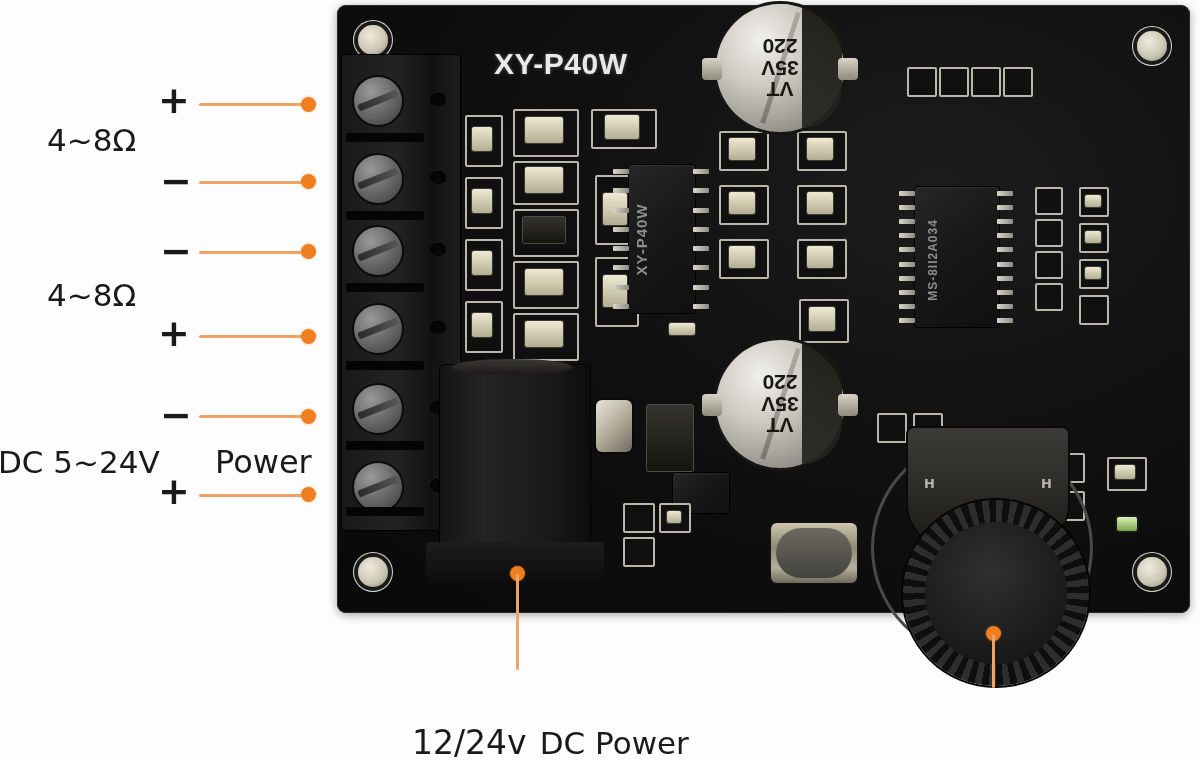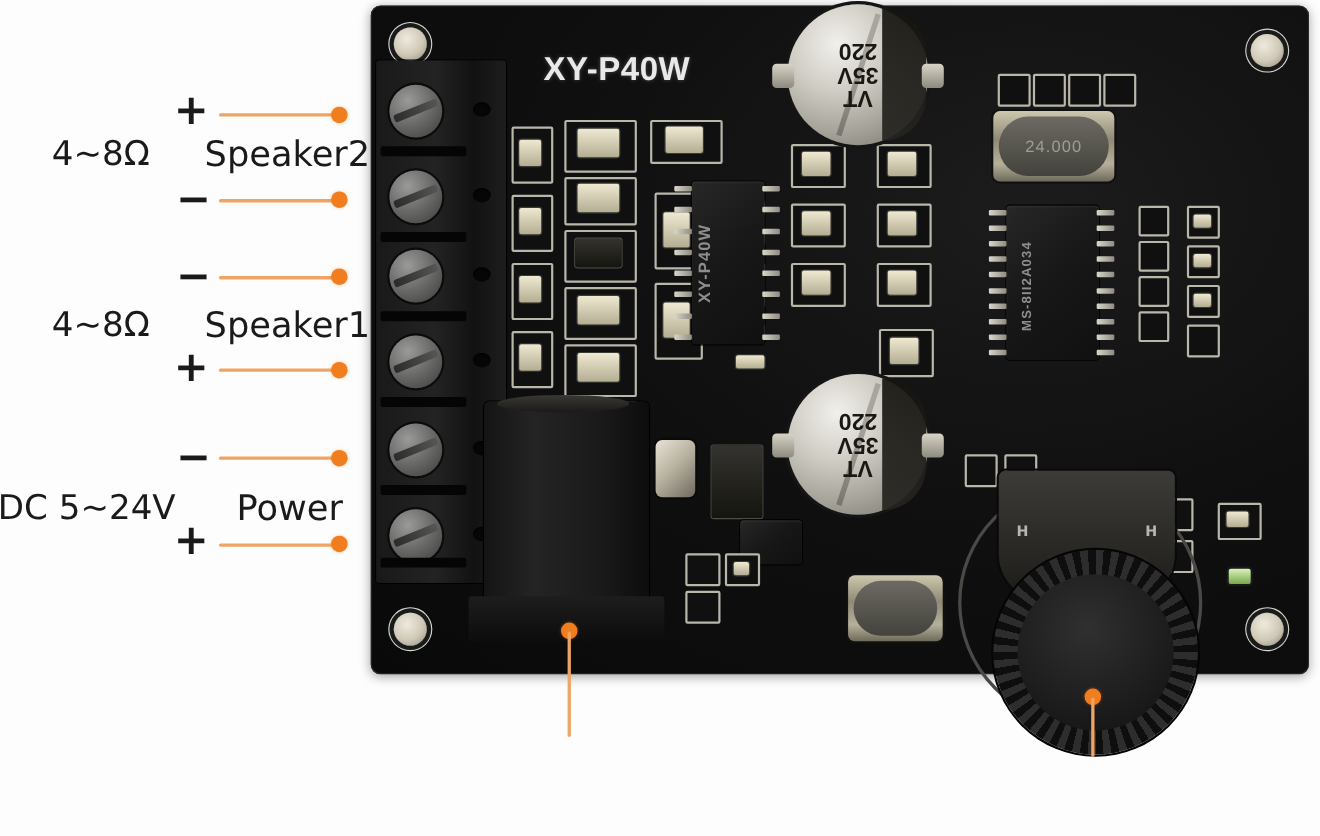--- a/index.html
+++ b/index.html
@@ -218,25 +218,20 @@
         <span>220</span>
       </div>
       <div class="pad" style="left:-14px;"></div>
       <div class="pad" style="right:-14px;"></div>
     </div>
 
     <div class="pad2" style="left:570px;top:62px;width:26px;height:26px;"></div>
     <div class="pad2" style="left:602px;top:62px;width:26px;height:26px;"></div>
     <div class="pad2" style="left:634px;top:62px;width:26px;height:26px;"></div>
     <div class="pad2" style="left:666px;top:62px;width:26px;height:26px;"></div>
-    <div class="xtal" style="left:566px;top:96px;width:110px;height:64px;">
-      <div class="face">
-        <span>24.000</span>
-      </div>
-    </div>
 
     <div class="ic" style="left:578px;top:182px;width:84px;height:140px;">
       <div class="txt" style="left:-23px;top:66px;transform:rotate(-90deg);font-size:12px;">MS-8II2A034</div>
     </div>
     <div class="pinrow" style="left:562px;top:186px;height:132px;">
       <i></i>
         <i></i>
         <i></i>
         <i></i>
         <i></i>
@@ -341,47 +336,49 @@
     <div class="lip"></div>
     <div class="base"></div>
   </div>
   <div id="jackpin"></div>
 
   <div class="ann sign" style="left:158px;top:81px;">+</div>
   <div class="lead" style="left:199px;top:103px;width:110px;"></div>
   <div class="dot" style="left:301px;top:97px;"></div>
 
   <div class="ann imp" style="left:47px;top:125px;">4~8Ω</div>
-  <div class="ann port" style="left:186px;top:124px;">Speaker2</div>
 
   <div class="ann sign" style="left:160px;top:162px;">−</div>
   <div class="lead" style="left:199px;top:181px;width:110px;"></div>
   <div class="dot" style="left:301px;top:174px;"></div>
 
   <div class="ann sign" style="left:160px;top:232px;">−</div>
   <div class="lead" style="left:199px;top:251px;width:110px;"></div>
   <div class="dot" style="left:301px;top:244px;"></div>
 
   <div class="ann imp" style="left:47px;top:280px;">4~8Ω</div>
-  <div class="ann port" style="left:186px;top:279px;">Speaker1</div>
 
   <div class="ann sign" style="left:158px;top:314px;">+</div>
   <div class="lead" style="left:199px;top:335px;width:110px;"></div>
   <div class="dot" style="left:301px;top:329px;"></div>
 
   <div class="ann sign" style="left:160px;top:396px;">−</div>
   <div class="lead" style="left:199px;top:415px;width:110px;"></div>
   <div class="dot" style="left:301px;top:409px;"></div>
 
   <div class="ann imp" style="left:-2px;top:447px;">DC 5~24V</div>
   <div class="ann port" style="left:215px;top:446px;">Power</div>
 
   <div class="ann sign" style="left:158px;top:472px;">+</div>
   <div class="lead" style="left:199px;top:494px;width:110px;"></div>
   <div class="dot" style="left:301px;top:487px;"></div>
 
   <div class="dot" style="left:510px;top:566px;"></div>
   <div class="lead-v" style="left:516px;top:574px;height:96px;"></div>
+  <div class="ann" style="left:412px;top:726px;">
+    <span class="cap-big">12/24v</span>
+    <span class="cap-sm" style="margin-left:8px;">DC Power</span>
+  </div>
 
   <div class="dot" style="left:986px;top:626px;"></div>
   <div class="lead-v" style="left:992px;top:634px;height:54px;"></div>
 
 </div>
 
 </body></html>

